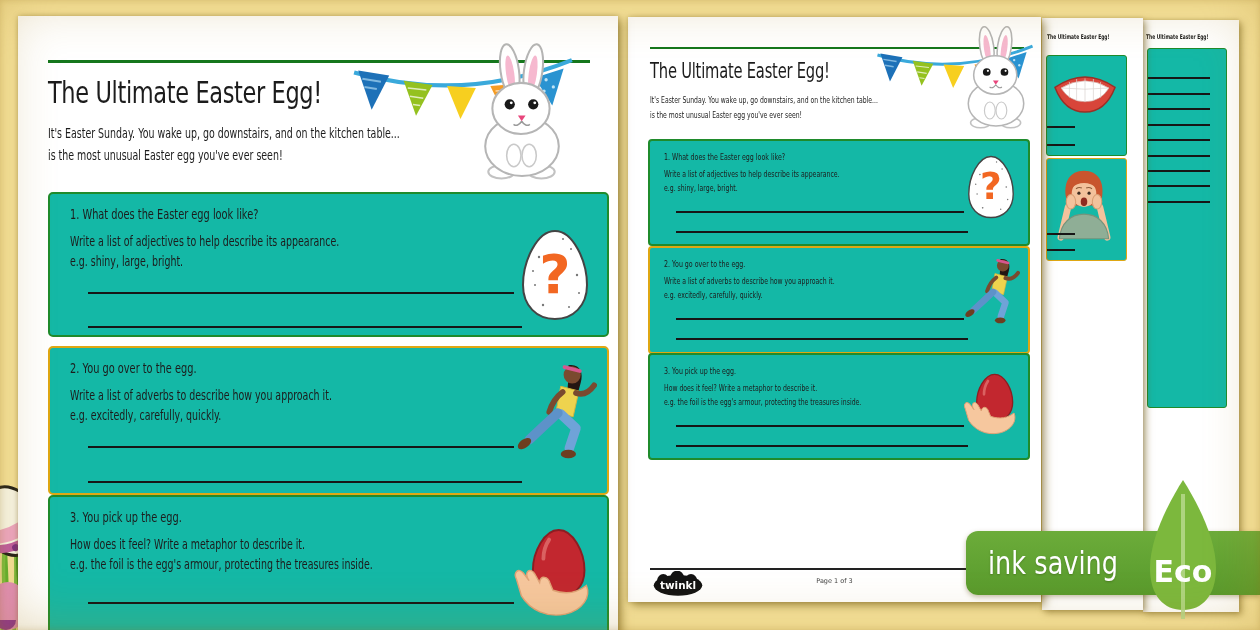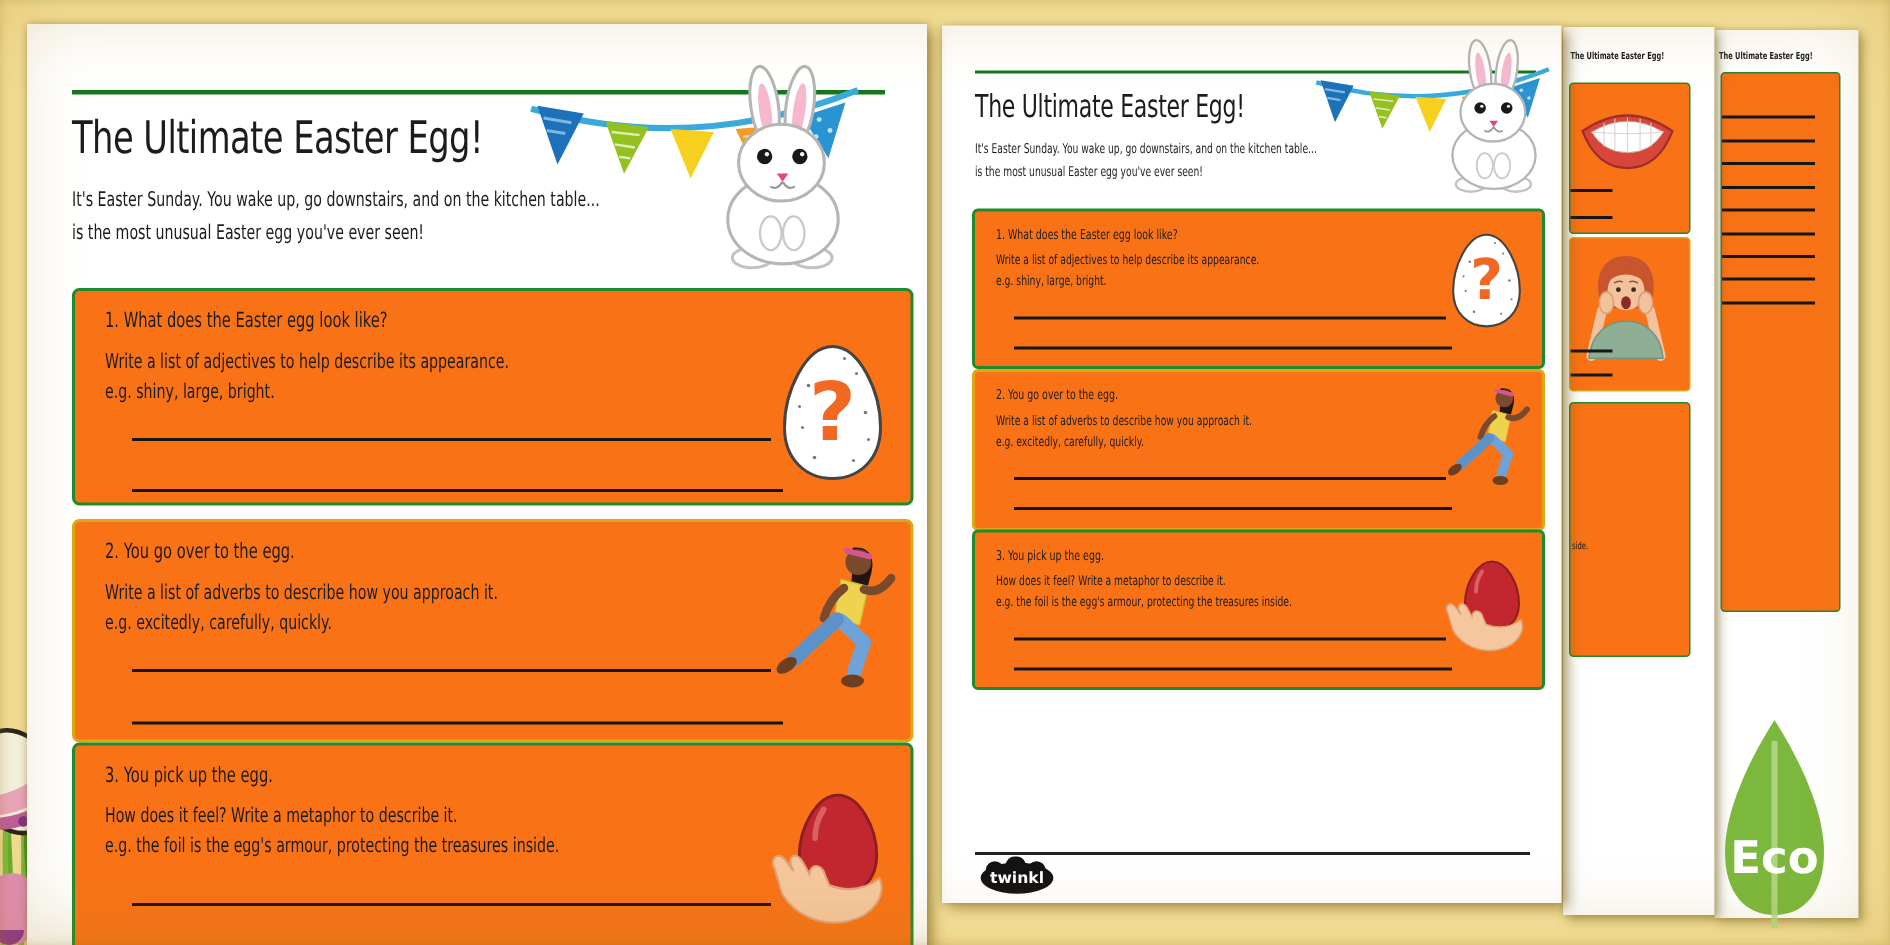--- a/index.html
+++ b/index.html
@@ -7,21 +7,21 @@
     background:#f9e6a0;font-family:"DejaVu Sans",sans-serif;}
   #canvas::after{content:"";position:absolute;inset:0;z-index:90;pointer-events:none;
     box-shadow:inset 0 0 55px rgba(170,130,30,.33), inset 0 0 6px rgba(140,100,20,.25);}
   .abs{position:absolute;}
   .page{position:absolute;background:#fff;}
   .shadow-big{box-shadow:4px 4px 9px rgba(110,85,15,.55),0 0 5px rgba(110,85,15,.35);}
   .shadow-sm{box-shadow:3px 3px 7px rgba(110,85,15,.5),0 0 4px rgba(110,85,15,.3);}
   .tx{position:absolute;white-space:nowrap;transform-origin:0 0;color:#1c1c1c;line-height:1.15;} .sx68{transform:scaleX(.68);} .sx70{transform:scaleX(.70);}
   .sx75{transform:scaleX(.75);}
   .rule{position:absolute;background:#15771d;}
-  .qbox{position:absolute;border-radius:5px;background:#f97316;}
+  .qbox{position:absolute;border-radius:5px;background:#14b8a6;}
   .bg{border:2.5px solid #1f8b2c;} .by{border:2.5px solid #dfa713;}
   .bg-s{border:2px solid #1f8b2c;border-radius:4px;} .by-s{border:2px solid #dfa713;border-radius:4px;}
   .wline{position:absolute;background:#161616;height:2px;}
   .wline-s{position:absolute;background:#161616;height:1.5px;}
   .title-l{font-size:30px;letter-spacing:-.5px;}
   .title-s{font-size:21px;letter-spacing:-.3px;}
   .intro-l{font-size:13.5px;} .intro-s{font-size:9px;}
   .prompt-l{font-size:14px;} .instr-l{font-size:13.5px;}
   .prompt-s{font-size:9px;} .instr-s{font-size:8.8px;}
   .hdr-xs{font-size:6.5px;font-weight:600;}
@@ -230,23 +230,20 @@
       <div class="wline-s" style="left:0;top:70px;width:28px"></div>
       <div class="wline-s" style="left:0;top:88px;width:28px"></div>
     </div>
     <div class="qbox" style="left:4px;top:140px;width:79px;height:101px;border:1.5px solid #dfa713;border-radius:3px">
       <svg class="abs" style="left:8px;top:6px;width:58px;height:78px" viewBox="0 0 80 100">
           <use href="#d-person"></use>
         </svg>
       <div class="wline-s" style="left:0;top:74px;width:28px"></div>
       <div class="wline-s" style="left:0;top:90px;width:28px"></div>
     </div>
-    <div class="qbox" style="left:4px;top:250px;width:79px;height:168px;border:1.5px solid #1f8b2c;border-radius:3px">
-      <div class="tx sx70" style="left:1px;top:92px;font-size:6.5px">side.</div>
-    </div>
   </div>
 
   <div class="page shadow-big" style="left:628px;top:17px;width:413px;height:585px;z-index:12">
     <div class="rule" style="left:22px;top:30px;width:374px;height:2px"></div>
     <div class="tx title-s sx70" style="left:22px;top:42px">The Ultimate Easter Egg!</div>
     <div class="tx intro-s sx68" style="left:22px;top:78px">It's Easter Sunday. You wake up, go downstairs, and on the kitchen table...</div>
     <div class="tx intro-s sx68" style="left:22px;top:93px">is the most unusual Easter egg you've ever seen!</div>
     <svg class="abs" style="left:248px;top:26px;width:158px;height:46px" viewBox="0 0 215 62">
         <use href="#d-bunting"></use>
       </svg>
@@ -285,21 +282,25 @@
       <svg class="abs" style="right:8px;top:14px;width:60px;height:72px" viewBox="0 0 90 100">
           <use href="#d-handegg"></use>
         </svg>
     </div>
 
 
     <div class="footer-line" style="left:22px;top:551px;width:370px;height:1.5px"></div>
     <svg class="abs" style="left:24px;top:554px;width:52px;height:27px" viewBox="0 0 60 30">
         <use href="#d-twinkl"></use>
       </svg>
-  </div>
-
+    <div class="pagelabel" style="left:0;width:100%;top:560px">Page 1 of 3</div>
+  </div>
+
+  <div class="banner">
+    <span>ink saving</span>
+  </div>
   <svg class="abs" style="left:1146px;top:478px;width:74px;height:142px;z-index:61" viewBox="0 0 74 142">
     <path d="M37 2 C51 24 70 60 70 90 C70 118 56 132 37 132 C18 132 4 118 4 90 C4 60 23 24 37 2 Z" fill="#7cb83d"></path>
     <path d="M37 16 V141" stroke="#b7d98b" stroke-width="4" opacity=".85"></path>
     <text x="37" y="104" font-size="30" font-weight="bold" fill="#fff" text-anchor="middle" font-family="DejaVu Sans, sans-serif">Eco</text>
   </svg>
 
 </div>
 
 </body></html>

